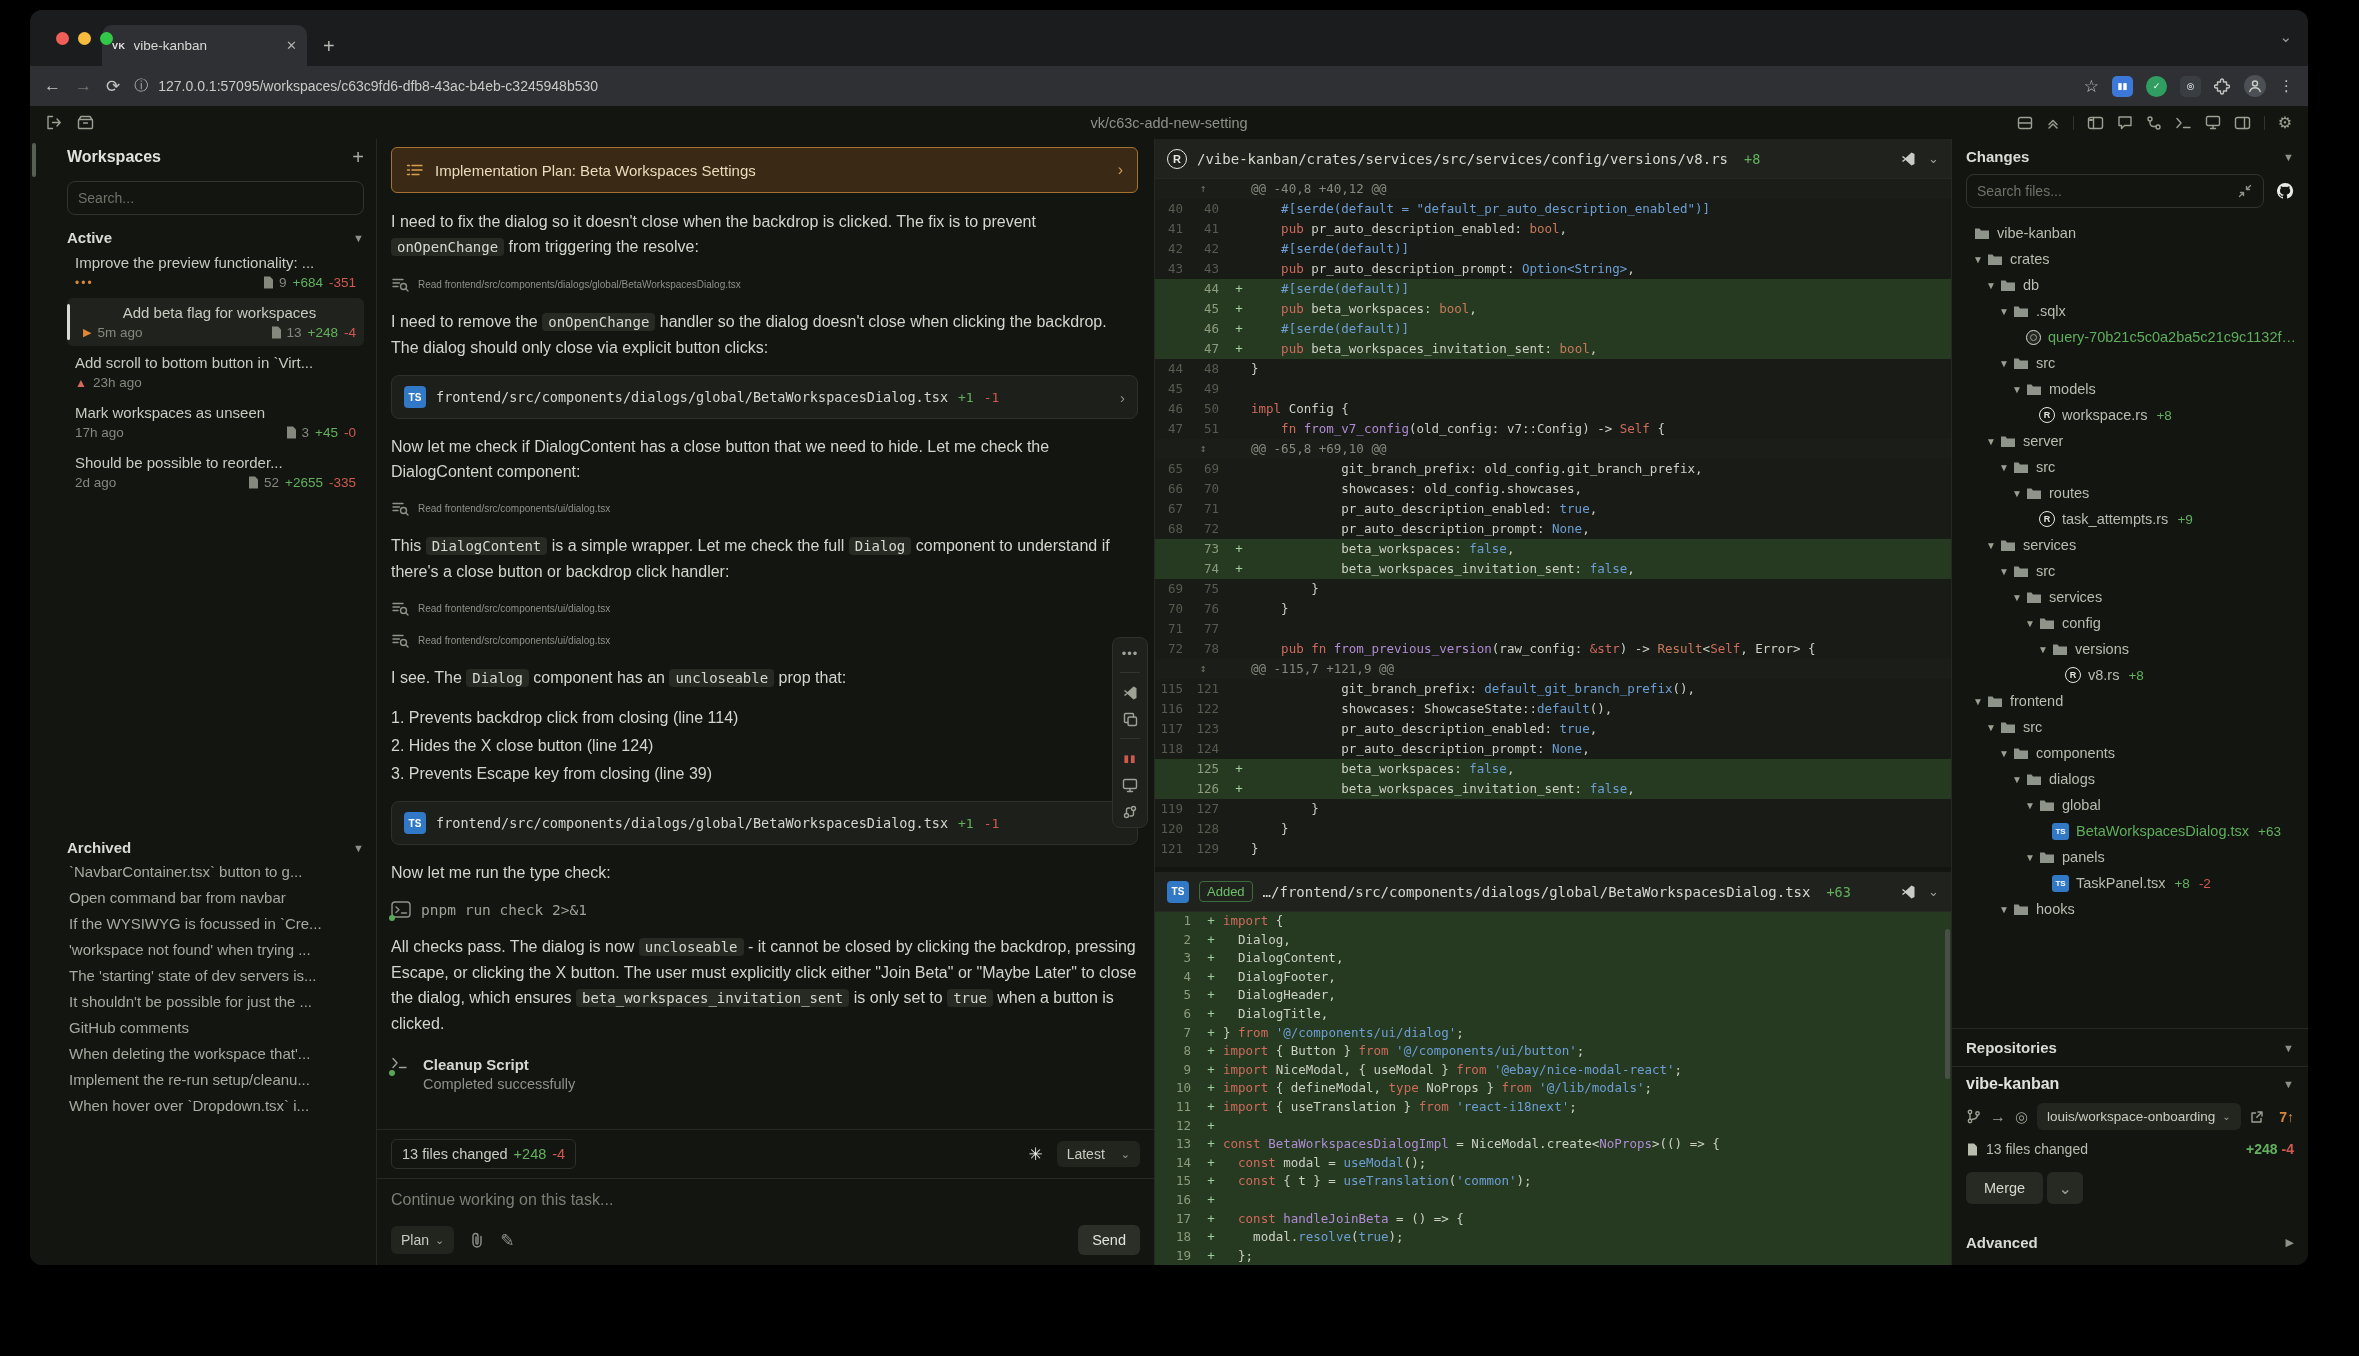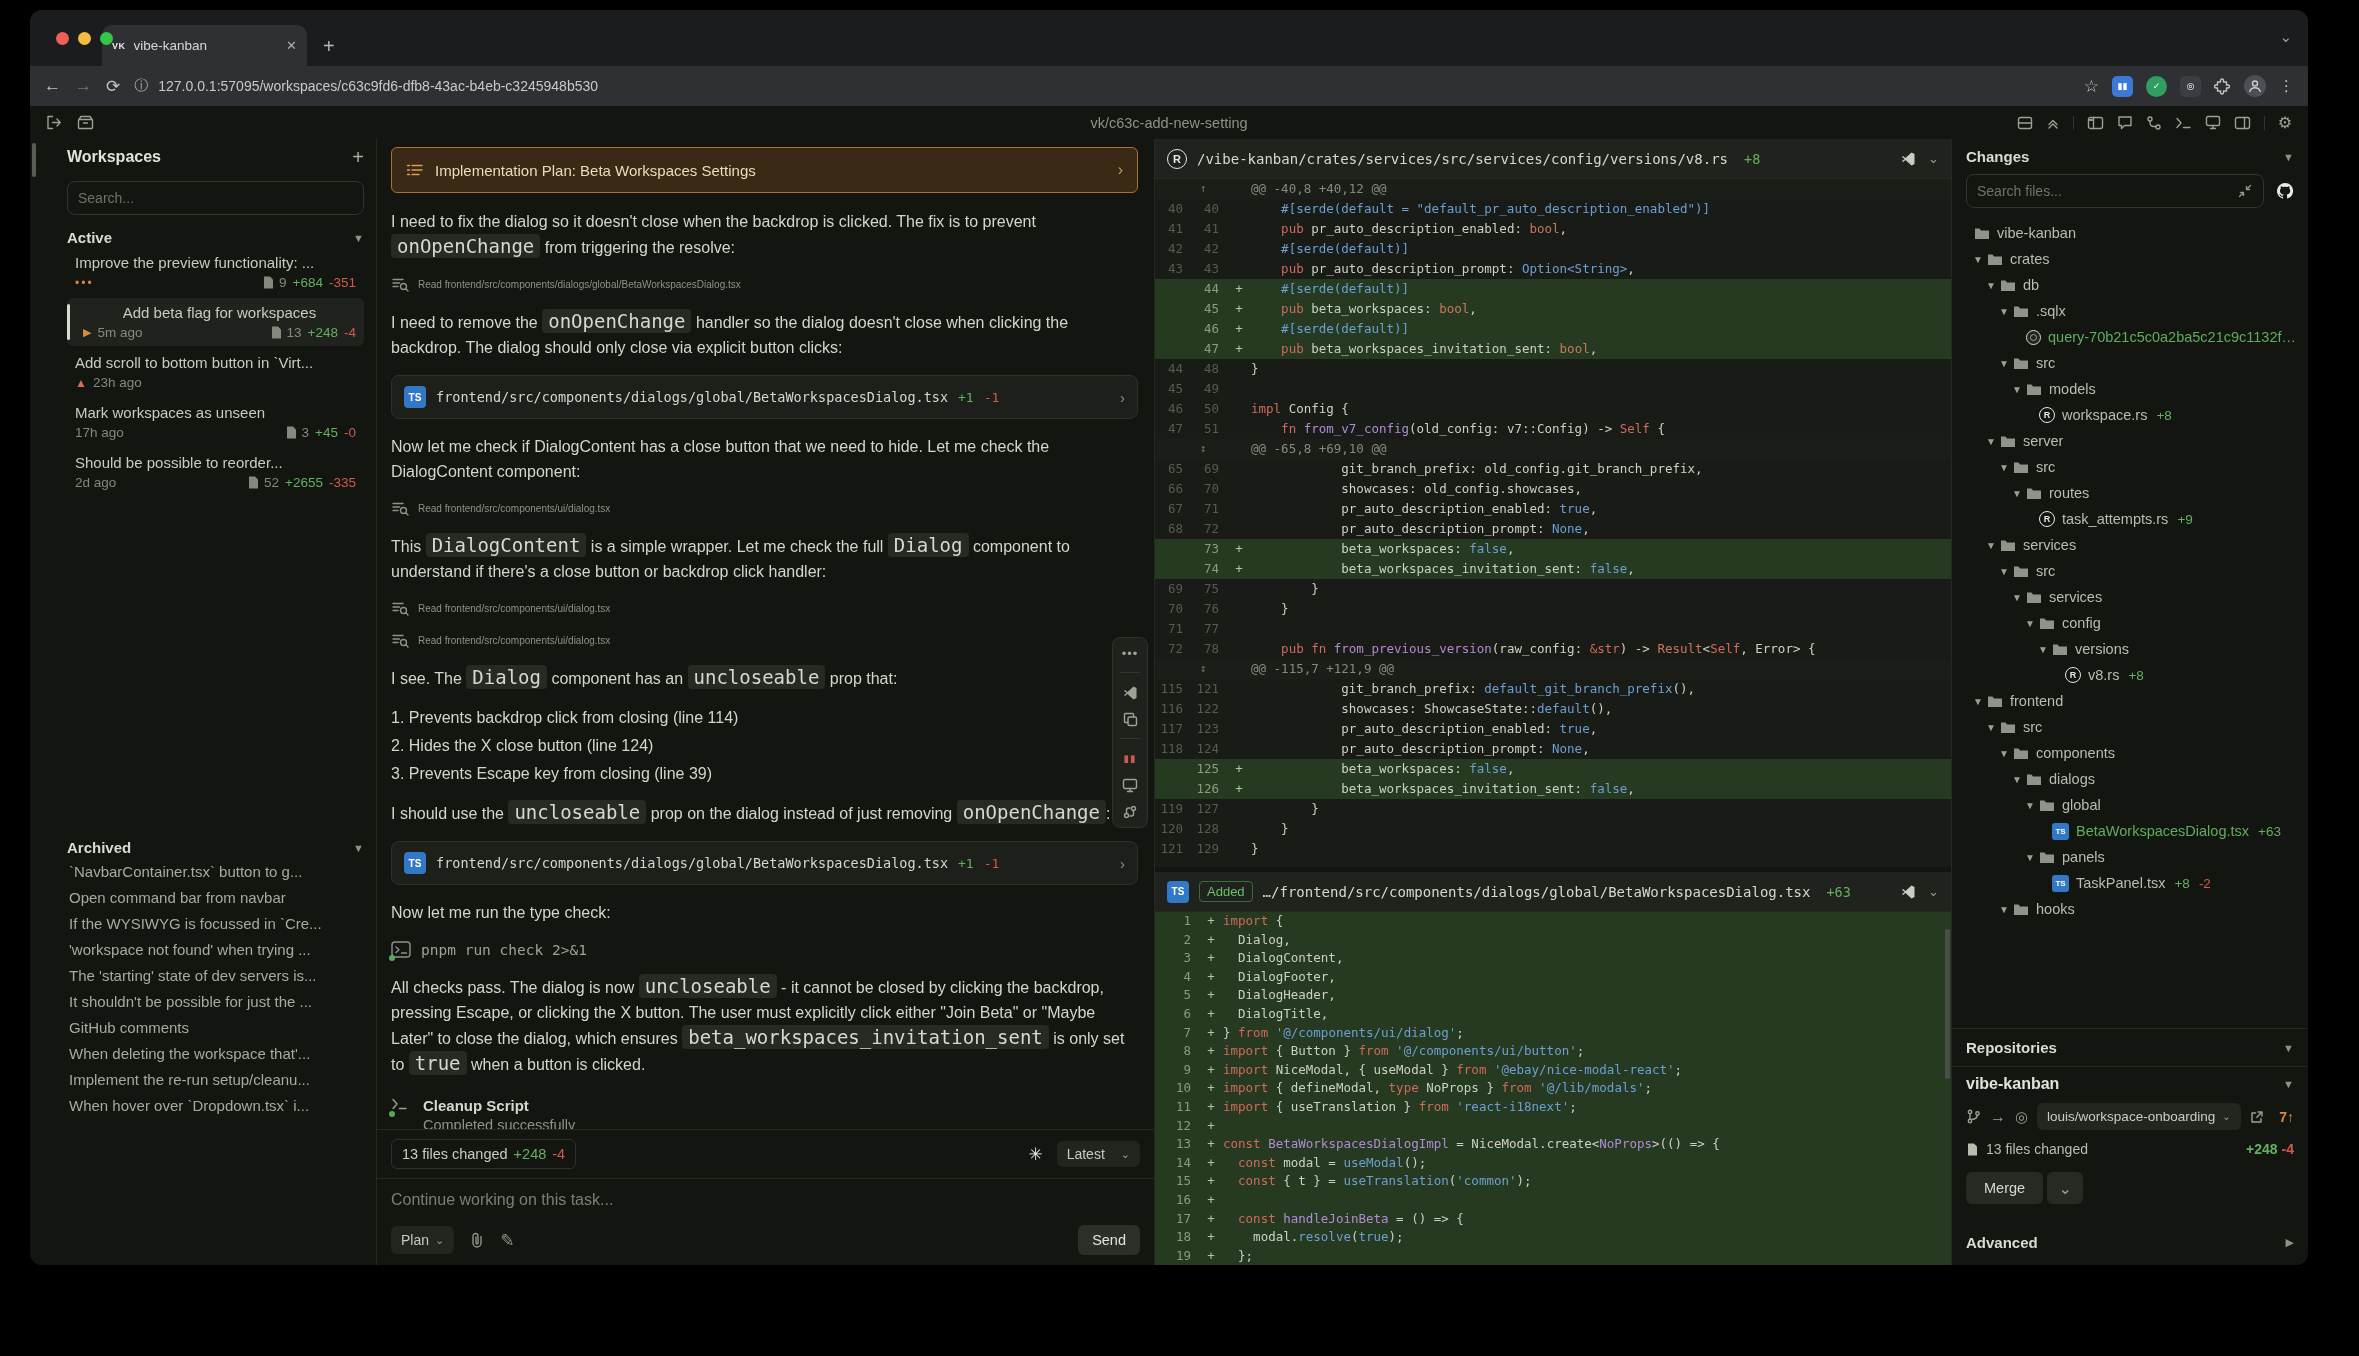--- a/index.html
+++ b/index.html
@@ -74,21 +74,21 @@
 
   
   .chat{width:778px;flex:none;border-right:1px solid #262922;display:flex;flex-direction:column;position:relative;min-width:0;}
   .chat-scroll{flex:1;overflow:hidden;padding:8px 16px 0 14px;}
   .banner{height:46px;border:1px solid #a57230;background:#3a2a15;border-radius:6px;display:flex;align-items:center;
           padding:0 14px;gap:12px;margin-bottom:16px;}
   .banner-txt{font-size:15px;color:#ecdcbd;flex:1;}
   .banner-chev{color:#c89b55;font-size:16px;}
   .p{font-size:16px;line-height:25px;color:#d3d6cc;margin:14px 0;}
   .p.tight{margin:3px 0;}
-  .icode{font-family:"DejaVu Sans Mono",monospace;font-size:19px;background:#262a23;border-radius:4px;padding:1px 6px;color:#d6d9d0;text-align:right;}
+  .icode{font-family:"DejaVu Sans Mono",monospace;font-size:14px;background:#262a23;border-radius:4px;padding:1px 6px;color:#d6d9d0;text-align:right;}
   .tool{display:flex;align-items:center;gap:9px;margin:17px 0;color:#8e9288;font-size:10px;}
   .filecard{height:44px;border:1px solid #2e312a;background:#1c1f1a;border-radius:8px;display:flex;align-items:center;
             padding:0 12px;gap:10px;margin:15px 0;}
   .ts-badge{width:22px;height:22px;flex:none;background:#3178c6;border-radius:4px;color:#fff;font-size:10px;font-weight:bold;
             display:flex;align-items:center;justify-content:center;}
   .fc-path{font-family:"DejaVu Sans Mono",monospace;font-size:13.5px;color:#d5d8d0;white-space:nowrap;overflow:hidden;}
   .fc-chev{margin-left:auto;color:#8e9288;font-size:15px;}
   .cmd{display:flex;align-items:center;gap:10px;margin:16px 0;color:#9da196;}
   .cmd-text{font-family:"DejaVu Sans Mono",monospace;font-size:14.5px;}
   .term-wrap{position:relative;width:20px;height:17px;flex:none;color:#8e9288;}
@@ -470,21 +470,20 @@
                     <circle cx="12.5" cy="9.5" r="3"></circle>
                     <path d="M14.8 11.8 17 14"></path>
                   </svg>
                 </span>
                 <span>Read frontend/src/components/ui/dialog.tsx</span>
               </div>
               <div class="p">I see. The <span class="icode">Dialog</span> component has an <span class="icode">uncloseable</span> prop that:</div>
               <div class="p tight">1. Prevents backdrop click from closing (line 114)</div>
               <div class="p tight">2. Hides the X close button (line 124)</div>
               <div class="p tight">3. Prevents Escape key from closing (line 39)</div>
-              <div class="p">I should use the <span class="icode">uncloseable</span> prop on the dialog instead of just removing <span class="icode">onOpenChange</span>:</div>
               <div class="filecard">
                 <span class="ts-badge">TS</span>
                 <span class="fc-path">frontend/src/components/dialogs/global/BetaWorkspacesDialog.tsx</span>
                 <span class="green mono" style="font-size: 13px;">+1</span>
                 <span class="red mono" style="font-size: 13px;">-1</span>
                 <span class="fc-chev">›</span>
               </div>
               <div class="p">Now let me run the type check:</div>
               <div class="cmd">
                 <span class="term-wrap">

